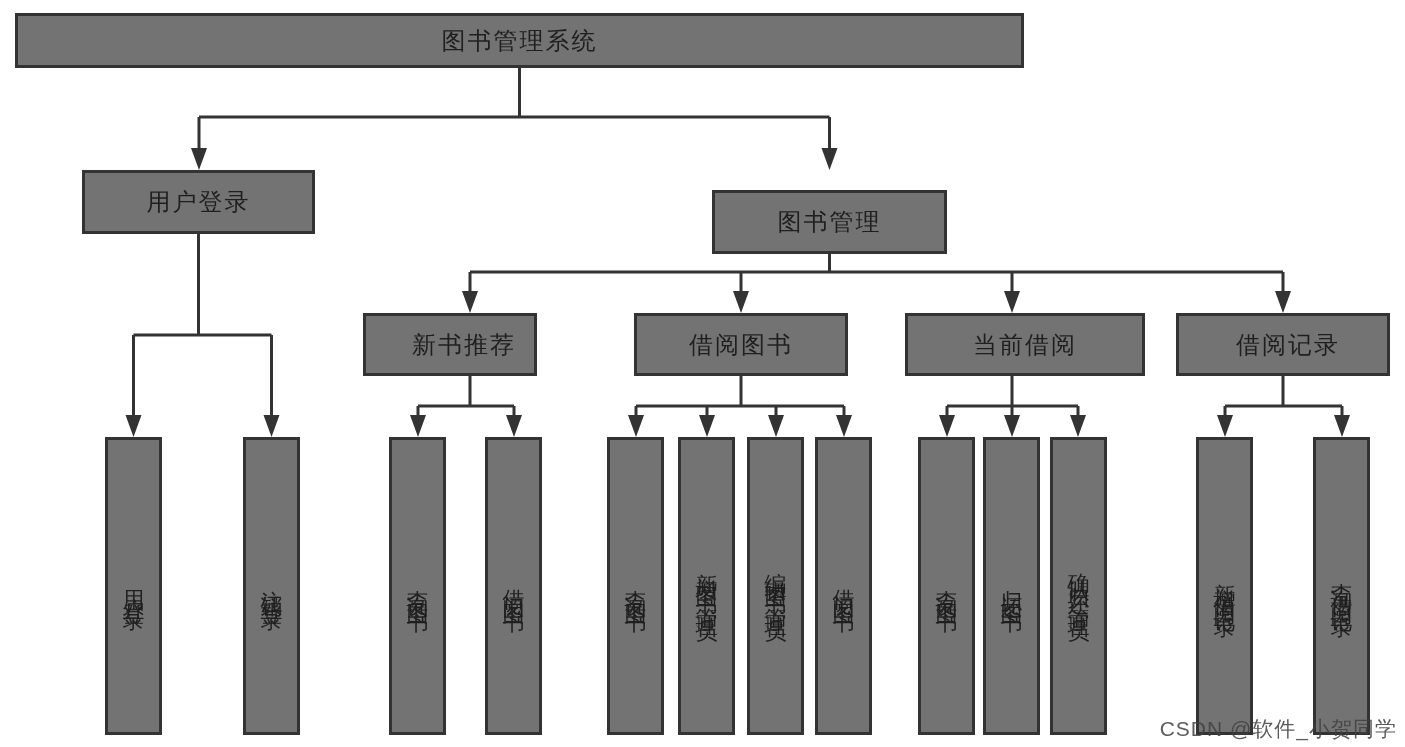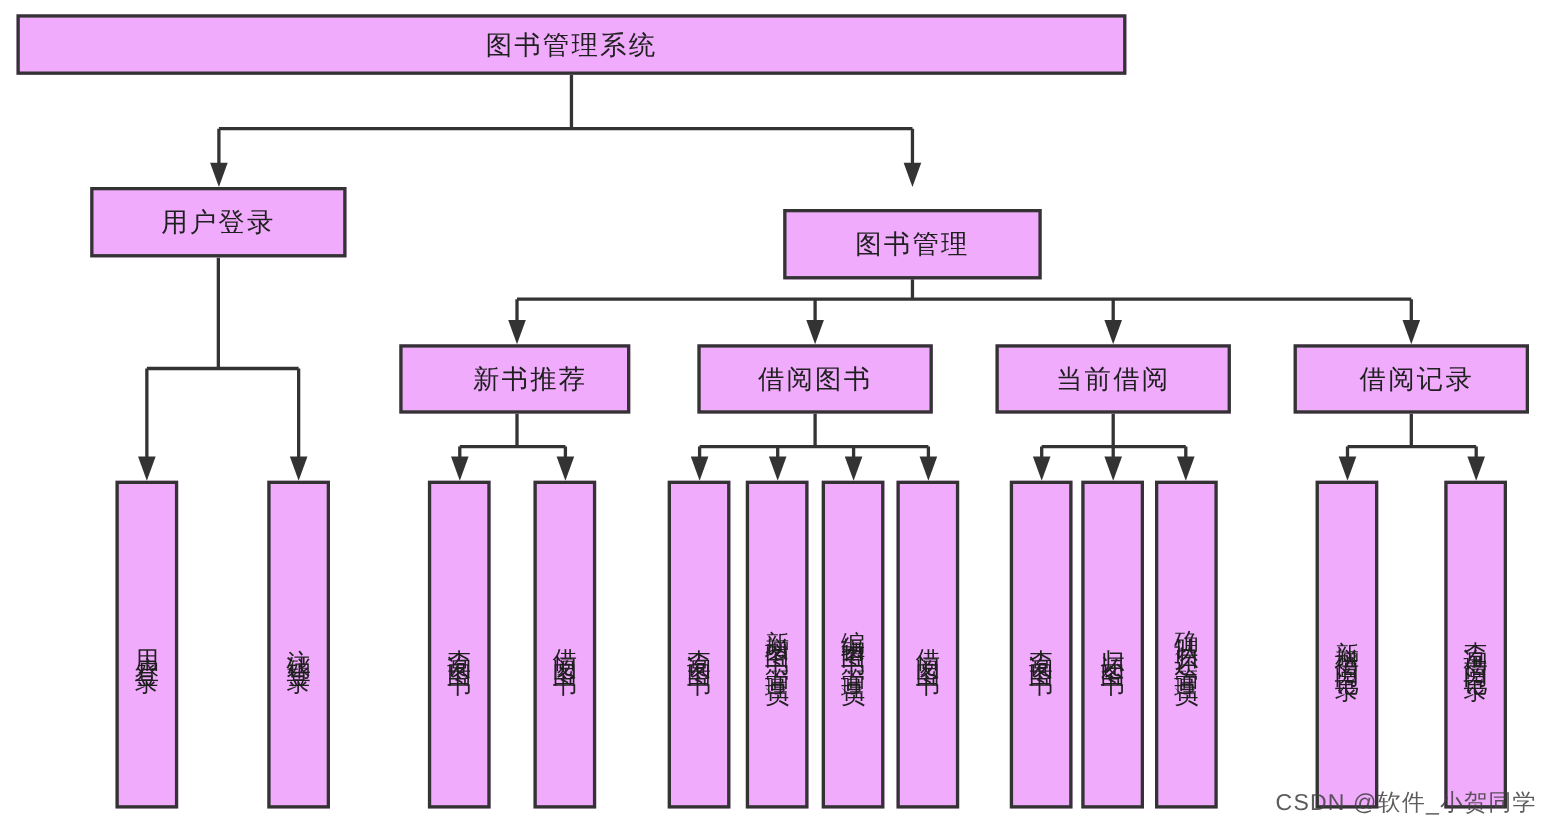--- a/index.html
+++ b/index.html
@@ -4,21 +4,21 @@
 <style>
   * { margin:0; padding:0; box-sizing:border-box; }
   html,body { background:#ffffff; }
   body { font-family:"Liberation Sans","DejaVu Sans",sans-serif; color:#222; }
   .canvas {
     position:relative; width:1405px; height:747px;
     background:#ffffff; overflow:hidden;
   }
   .connectors { position:absolute; left:0; top:0; width:1405px; height:747px; }
   .node {
-    position:absolute; border:3px solid #333333; background:#f0abfc;
+    position:absolute; border:3px solid #333333; background:#737373;
     display:flex; align-items:center; justify-content:center;
   }
   .node.h .lbl { font-size:24px; letter-spacing:2px; color:#1f1f1f; white-space:nowrap; }
   .node.v .lbl {
     writing-mode:vertical-rl; text-orientation:mixed;
     font-size:22px; line-height:1.0; letter-spacing:7px; color:#1f1f1f;
   }
   .watermark {
     position:absolute; right:8px; bottom:4px;
     font-size:21px; letter-spacing:1px; color:#404040; opacity:.85;
@@ -65,27 +65,27 @@
     <span class="lbl">图书管理系统</span>
   </div>
 
   <div class="node h" style="left:82px; top:170px; width:233px; height:64px;">
     <span class="lbl">用户登录</span>
   </div>
   <div class="node h" style="left:712px; top:170px; width:235px; height:64px;margin-top:20px;">
     <span class="lbl">图书管理</span>
   </div>
 
-  <div class="node h" style="left:363px; top:313px; width:210px; height:63px;padding-left:28px;">
+  <div class="node h" style="left:363px; top:313px; width:174px; height:63px;padding-left:28px;">
     <span class="lbl">新书推荐</span>
   </div>
   <div class="node h" style="left:634px; top:313px; width:214px; height:63px;">
     <span class="lbl">借阅图书</span>
   </div>
-  <div class="node h" style="left:905px; top:313px; width:214px; height:63px;">
+  <div class="node h" style="left:905px; top:313px; width:240px; height:63px;">
     <span class="lbl">当前借阅</span>
   </div>
   <div class="node h" style="left:1176px; top:313px; width:214px; height:63px;padding-left:10px;">
     <span class="lbl">借阅记录</span>
   </div>
 
   <div class="node v" style="left:105px; top:437px; width:57px; height:298px;">
     <span class="lbl">用户登录</span>
   </div>
   <div class="node v" style="left:243px; top:437px; width:57px; height:298px;">

